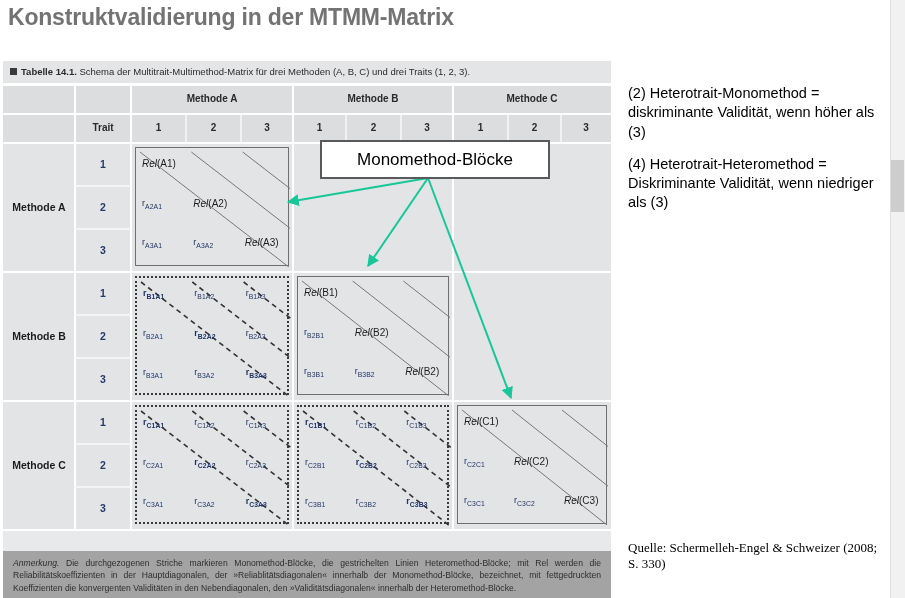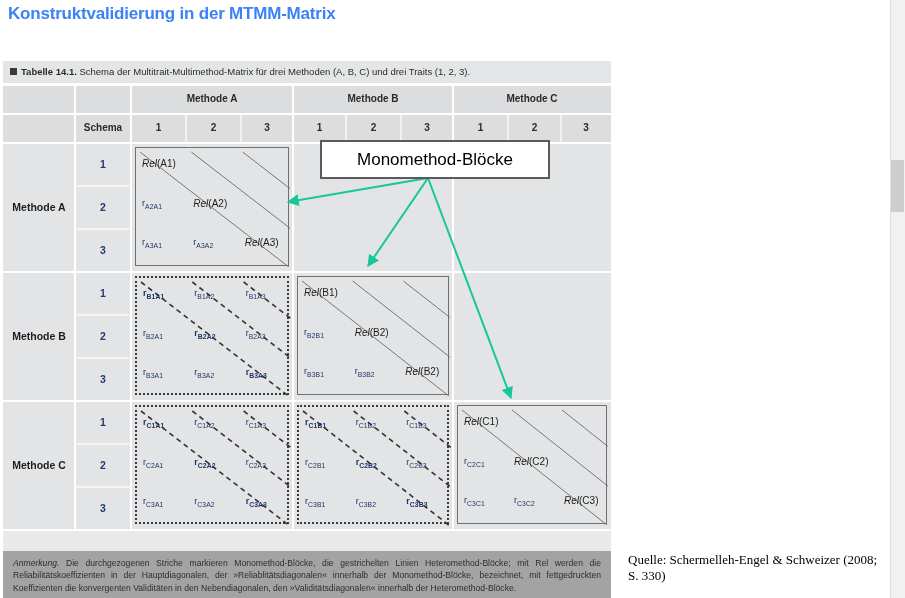--- a/index.html
+++ b/index.html
@@ -4,21 +4,21 @@
 <style>
   html,body{margin:0;padding:0;}
   body{
     width:905px;height:598px;background:#ffffff;overflow:hidden;
     font-family:"Liberation Sans",sans-serif;color:#111;
     position:relative;
   }
   
   .title{
     position:absolute;left:8px;top:4px;width:600px;
-    font-size:17px;font-weight:bold;letter-spacing:-0.2px;color:#3b82f6;
+    font-size:23px;font-weight:bold;letter-spacing:-0.2px;color:#737373;
   }
   
   .table-wrap{
     position:absolute;left:3px;top:61px;width:608px;height:540px;
     background:#e8e9ea;border:0;
   }
   .tbl-caption{
     height:22px;line-height:22px;padding-left:7px;
     font-size:9.5px;color:#2b2b2b;font-weight:bold;
     border-bottom:1px solid #ffffff;background:#e4e5e6;
@@ -72,42 +72,42 @@
   
   .arrows{position:absolute;left:0;top:0;width:905px;height:598px;pointer-events:none;}
   
   .right{
     position:absolute;left:628px;top:84px;width:262px;
     font-size:14.5px;line-height:1.33;color:#000;
   }
   .right p{margin:0 0 13px 0;}
   .source{
     position:absolute;left:628px;top:540px;width:262px;
-    font-family:"Liberation Serif",serif;font-size:13px;line-height:1.25;color:#000;margin-top:12px;
+    font-family:"Liberation Serif",serif;font-size:13px;line-height:1.25;color:#000;
   }
   
   .sb-track{position:absolute;right:0;top:0;width:15px;height:598px;background:#f1f1f1;
     border-left:1px solid #e0e0e0;box-sizing:border-box;}
   .sb-thumb{position:absolute;right:1px;top:160px;width:13px;height:52px;background:#cdcdcd;}
 </style>
 </head>
 <body>
 
 <div class="title">Konstruktvalidierung in der MTMM-Matrix</div>
 
 <div class="table-wrap">
 
   <div class="tbl-caption">
     <span class="sq"></span><span>Tabelle 14.1.</span>&nbsp;<span class="norm">Schema der Multitrait-Multimethod-Matrix für drei Methoden (A, B, C) und drei Traits (1, 2, 3).</span>
   </div>
 
   <div class="grid" id="grid">
       <div class="cellbox hdr blank" style="left: 0px; top: 0px; width: 128px; height: 29px;"></div>
       <div class="cellbox hdr blank" style="left: 0px; top: 29px; width: 72px; height: 29px;"></div>
-      <div class="cellbox hdr" style="left: 72px; top: 29px; width: 56px; height: 29px;">Schema</div>
+      <div class="cellbox hdr" style="left: 72px; top: 29px; width: 56px; height: 29px;">Trait</div>
       <div class="cellbox hdr" style="left: 128px; top: 0px; width: 162px; height: 29px;">Methode A</div>
       <div class="cellbox hdr" style="left: 290px; top: 0px; width: 160px; height: 29px;">Methode B</div>
       <div class="cellbox hdr" style="left: 450px; top: 0px; width: 158px; height: 29px;">Methode C</div>
       <div class="cellbox hdr" style="left: 128px; top: 29px; width: 55px; height: 29px;">1</div>
       <div class="cellbox hdr" style="left: 183px; top: 29px; width: 55px; height: 29px;">2</div>
       <div class="cellbox hdr" style="left: 238px; top: 29px; width: 52px; height: 29px;">3</div>
       <div class="cellbox hdr" style="left: 290px; top: 29px; width: 53px; height: 29px;">1</div>
       <div class="cellbox hdr" style="left: 343px; top: 29px; width: 55px; height: 29px;">2</div>
       <div class="cellbox hdr" style="left: 398px; top: 29px; width: 52px; height: 29px;">3</div>
       <div class="cellbox hdr" style="left: 450px; top: 29px; width: 55px; height: 29px;">1</div>
@@ -334,20 +334,22 @@
     <line x1="428" y1="178" x2="368" y2="266"></line>
     <line x1="428" y1="178" x2="511" y2="398"></line>
   </g>
 </svg>
 
 <div class="callout">
   <span>Monomethod-Blöcke</span>
 </div>
 
 <div class="right" id="legend">
+    <p>(2) Heterotrait-Monomethod = diskriminante Validität, wenn höher als (3)</p>
+    <p>(4) Heterotrait-Heteromethod = Diskriminante Validität, wenn niedriger als (3)</p>
   </div>
 
 <div class="source">
   <span>Quelle: Schermelleh-Engel &amp; Schweizer (2008; S. 330)</span>
 </div>
 
 <div class="sb-track">
   <div class="sb-thumb"></div>
 </div>
 

